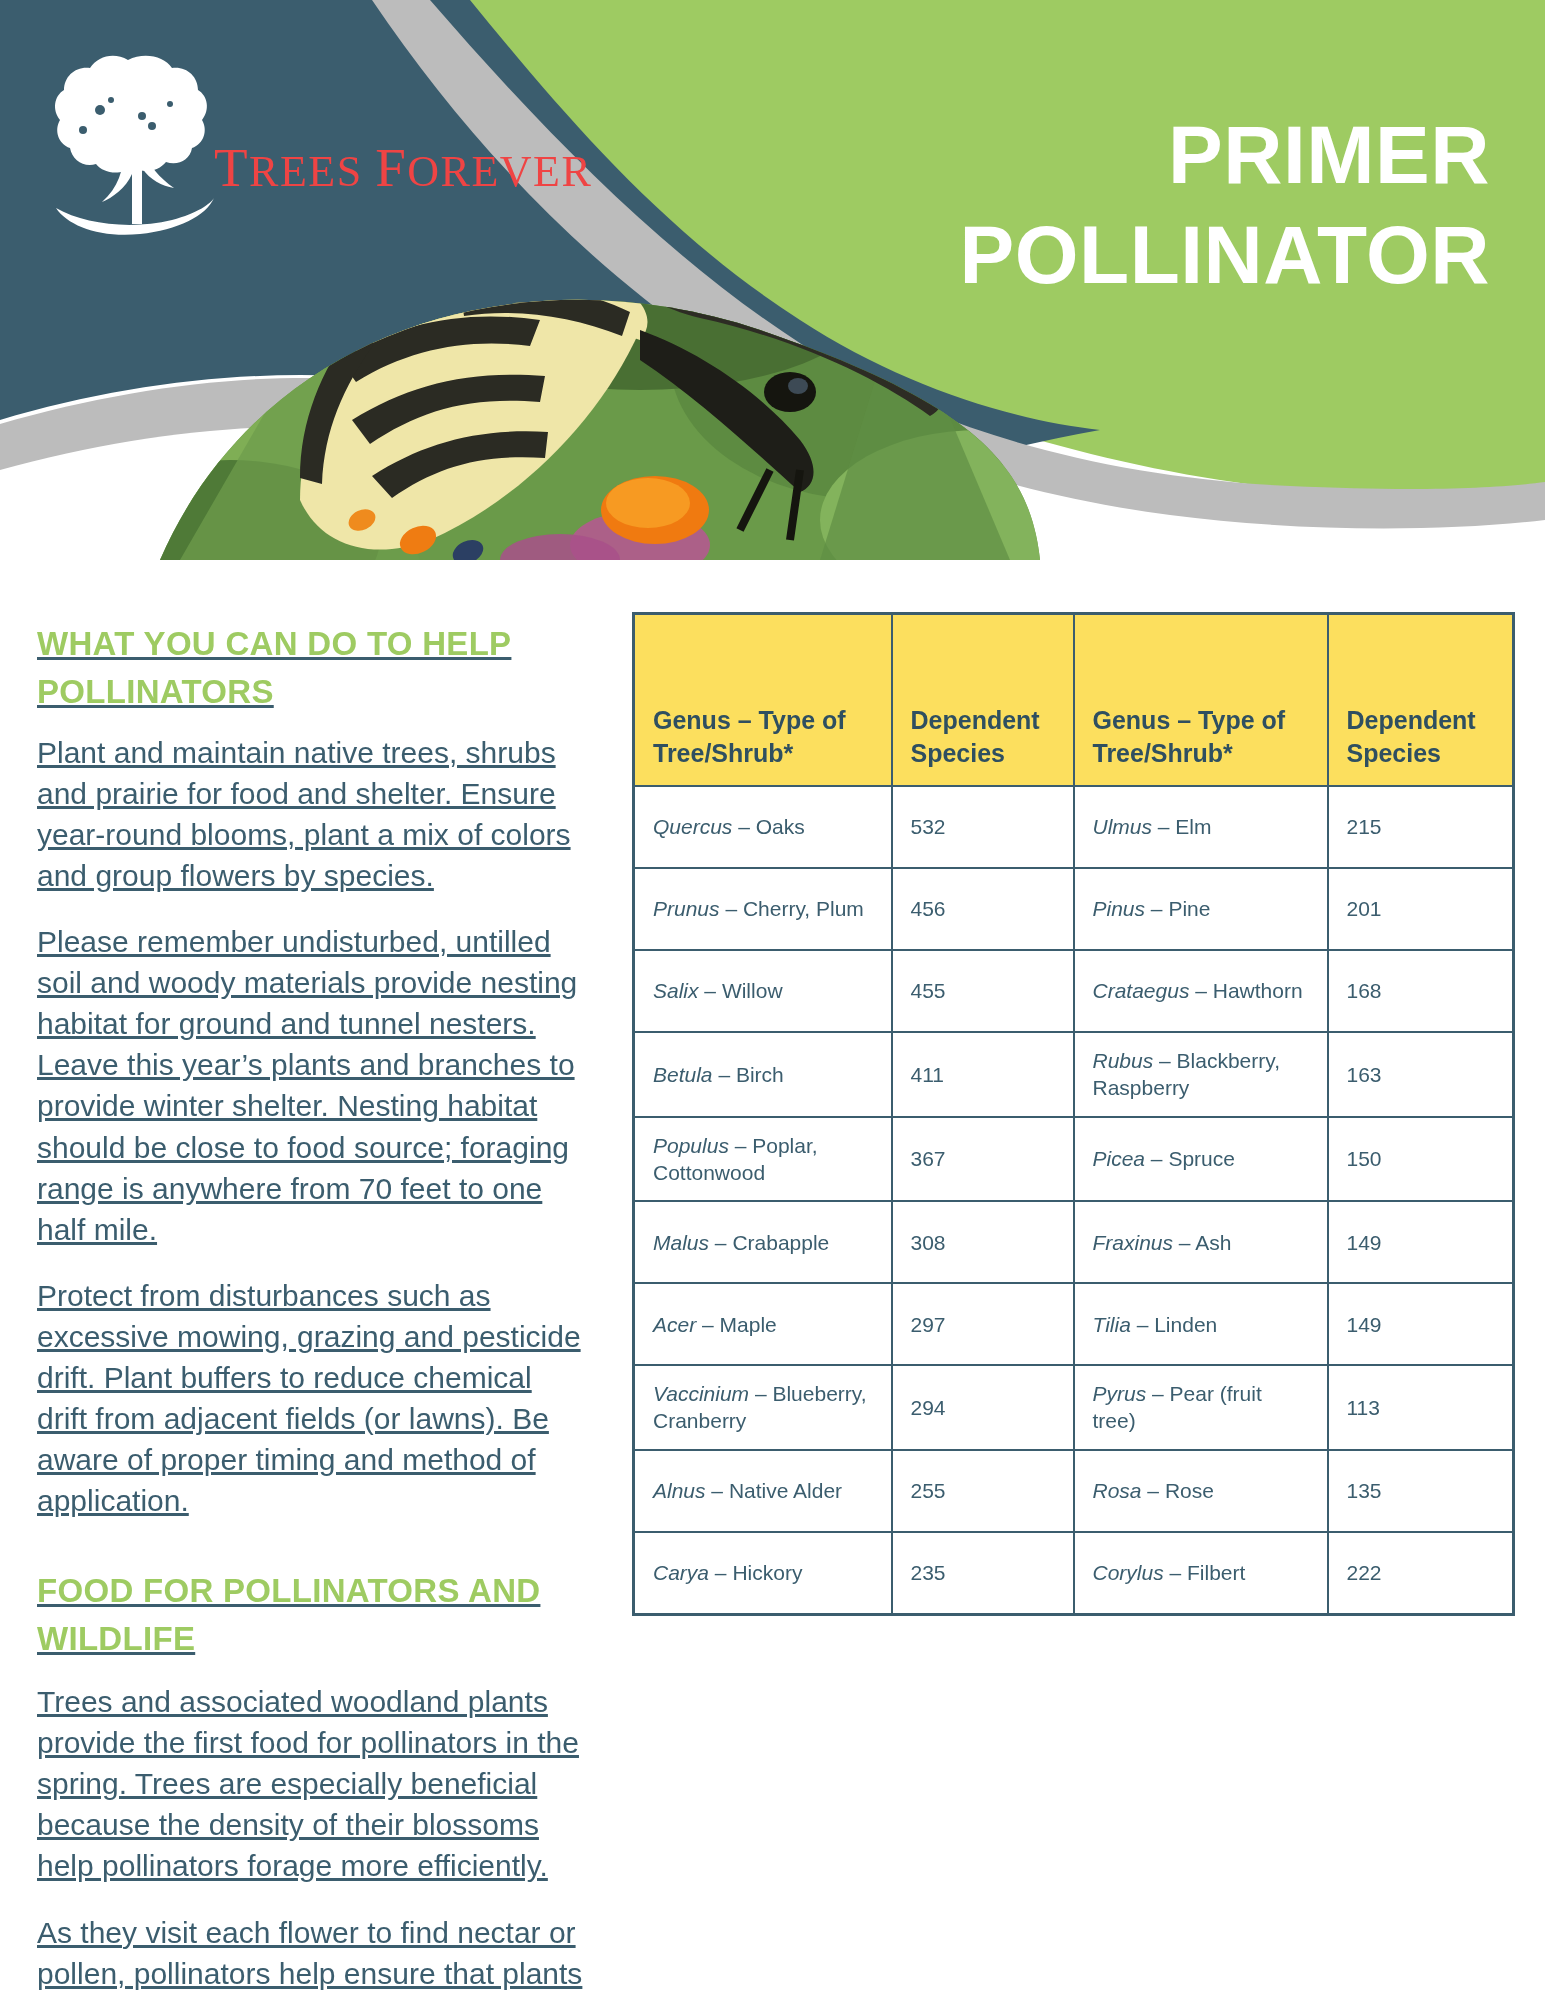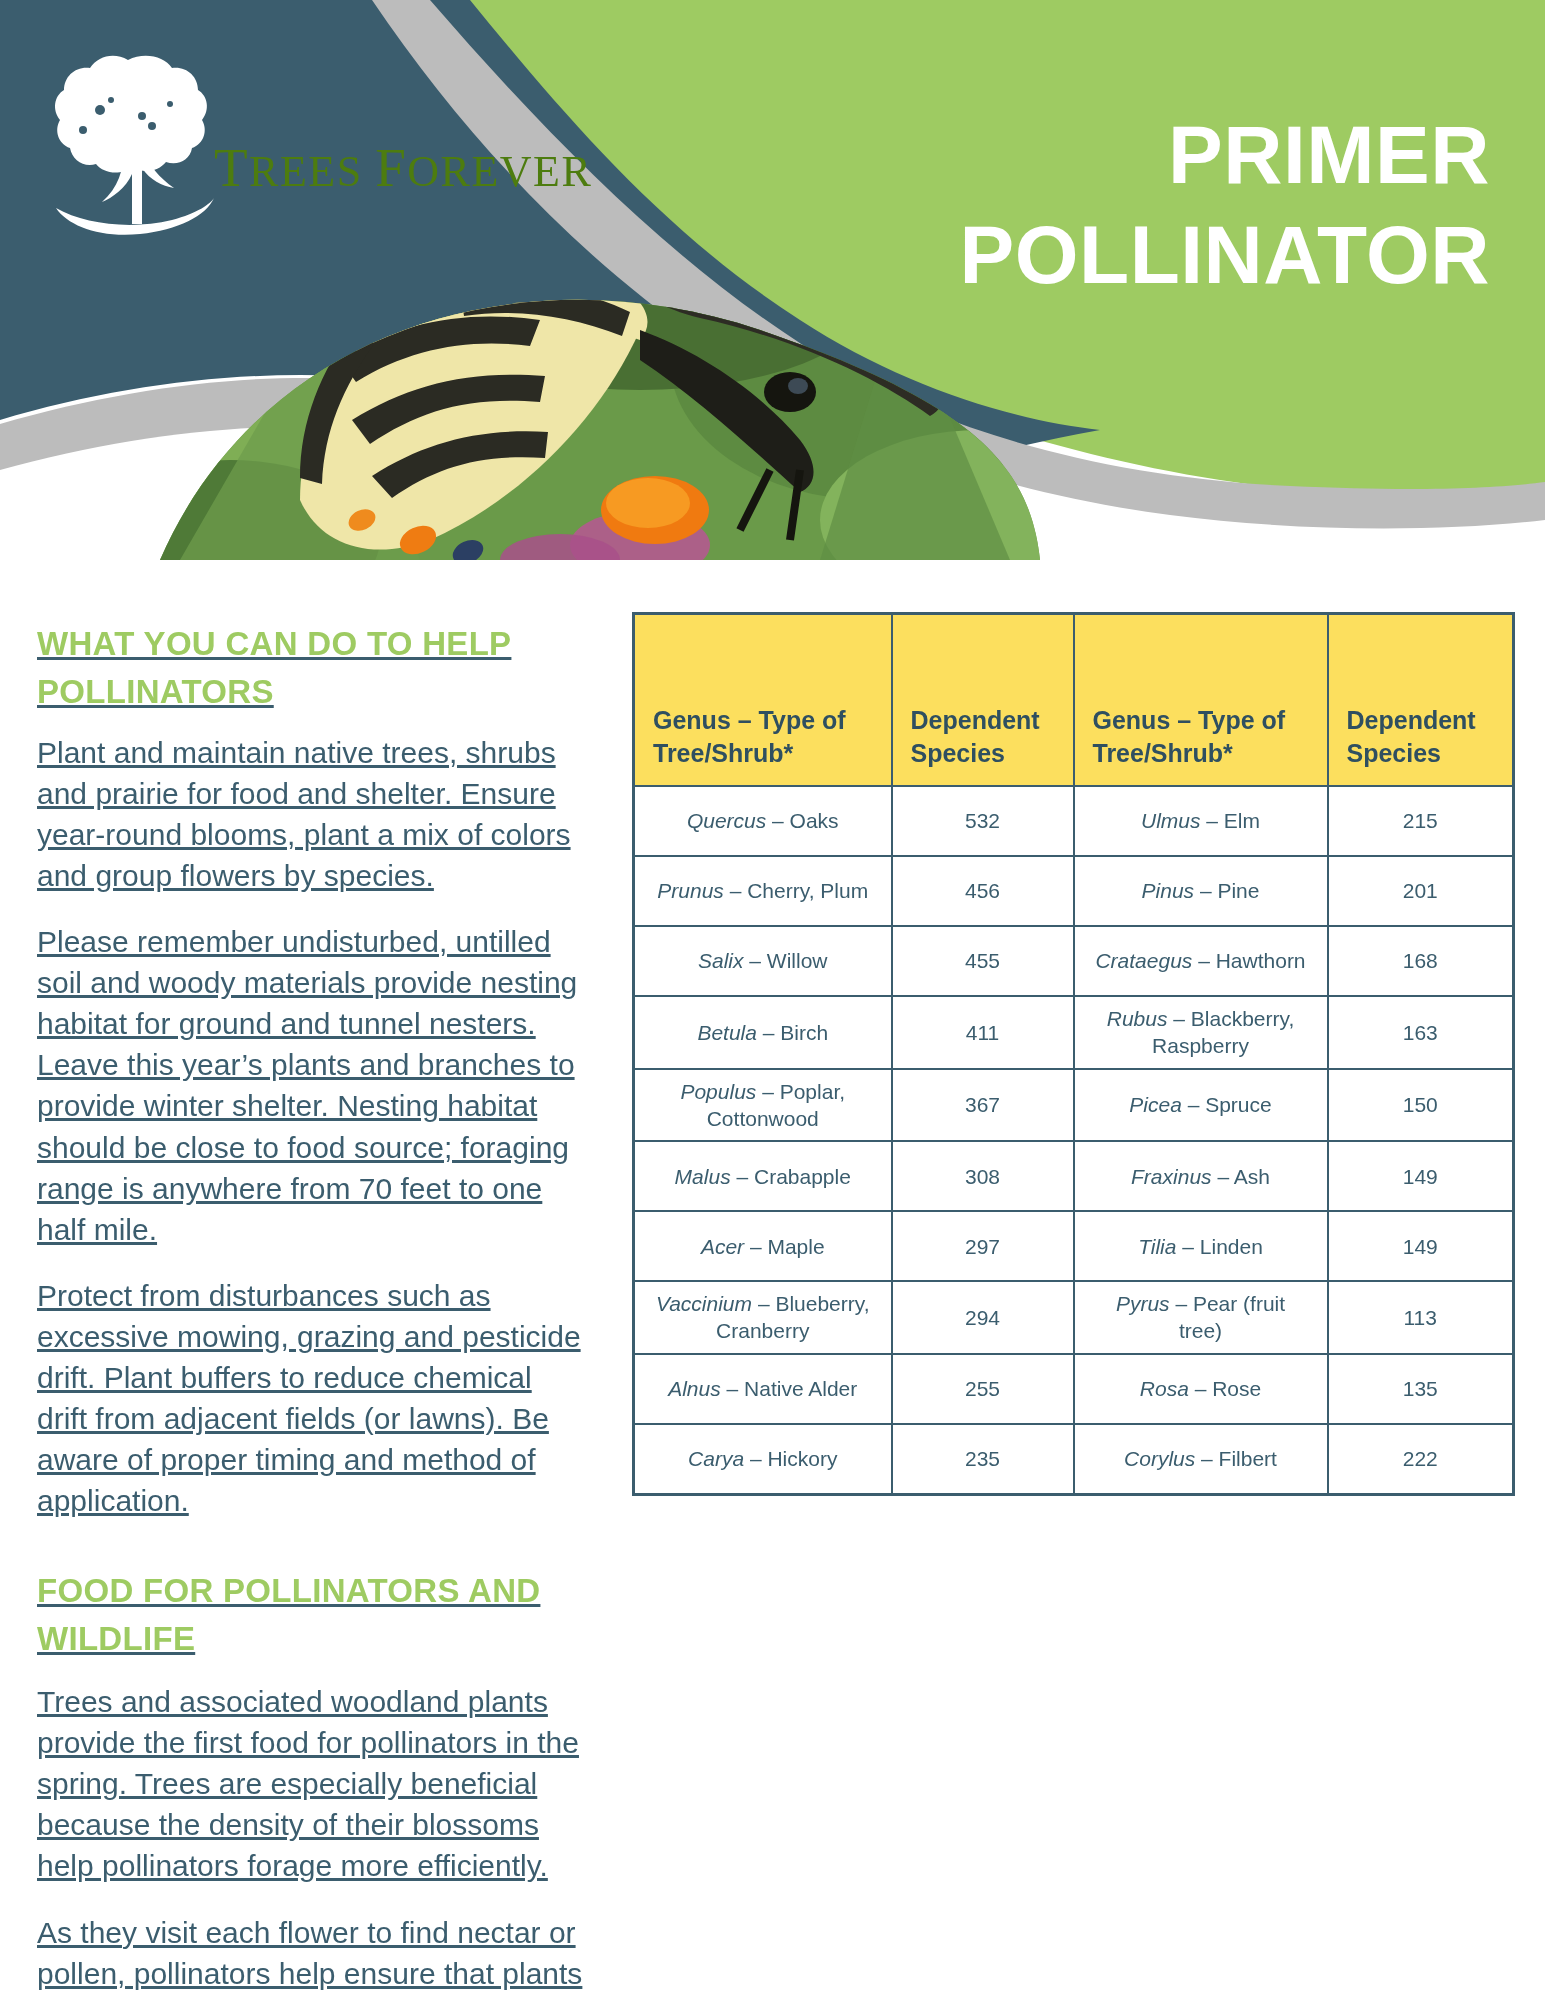--- a/index.html
+++ b/index.html
@@ -42,21 +42,21 @@
     width: 180px;
     height: 190px;
   }
   .logo-word {
     position: absolute;
     left: 176px;
     top: 88px;
     font-family: "Liberation Serif", serif;
     font-size: 44px;
     letter-spacing: 1.5px;
-    color: #4d7c0f;
+    color: #ef4444;
     white-space: nowrap;
   }
   .logo-word .cap { font-size: 55px; }
 
   .header-title {
     position: absolute;
     right: 55px;
     top: 105px;
     width: 860px;
     text-align: right;
@@ -127,23 +127,23 @@
     text-align: left;
     vertical-align: bottom;
     padding: 16px 18px 14px 18px;
     height: 140px;
     line-height: 1.35;
   }
   table.primer td {
     border: 2px solid #3b5d6e;
     font-size: 21px;
     color: #3b5d6e;
-    text-align: center;
+    text-align: left;
     vertical-align: middle;
-    padding: 8px 18px;
+    padding: 14px 18px;
     height: 52px;
     line-height: 1.3;
   }
   table.primer td .gen {
     font-style: italic;
   }
 </style>
 </head>
 <body>
 

